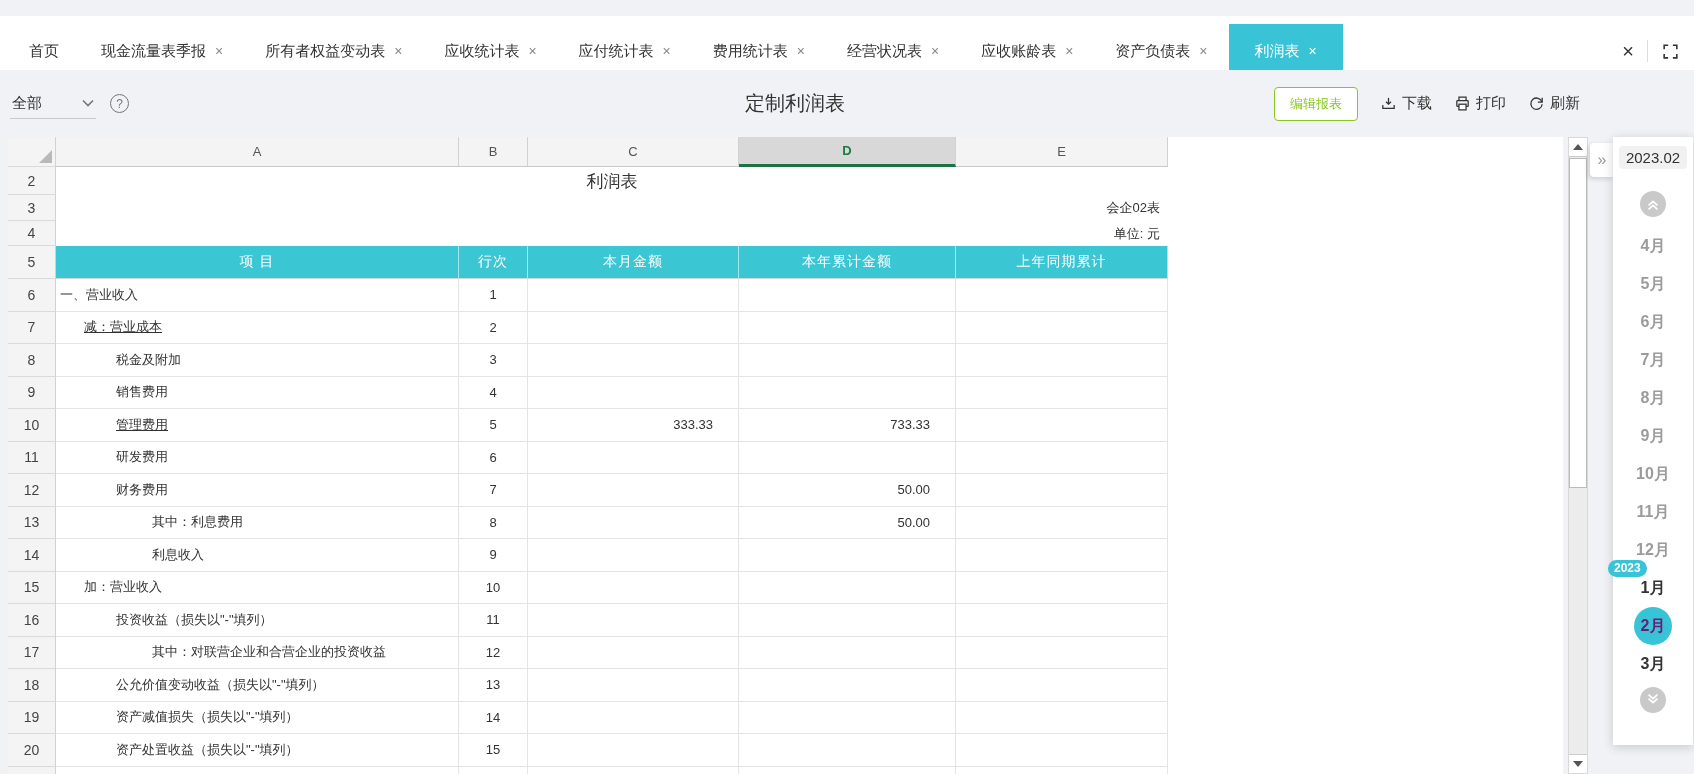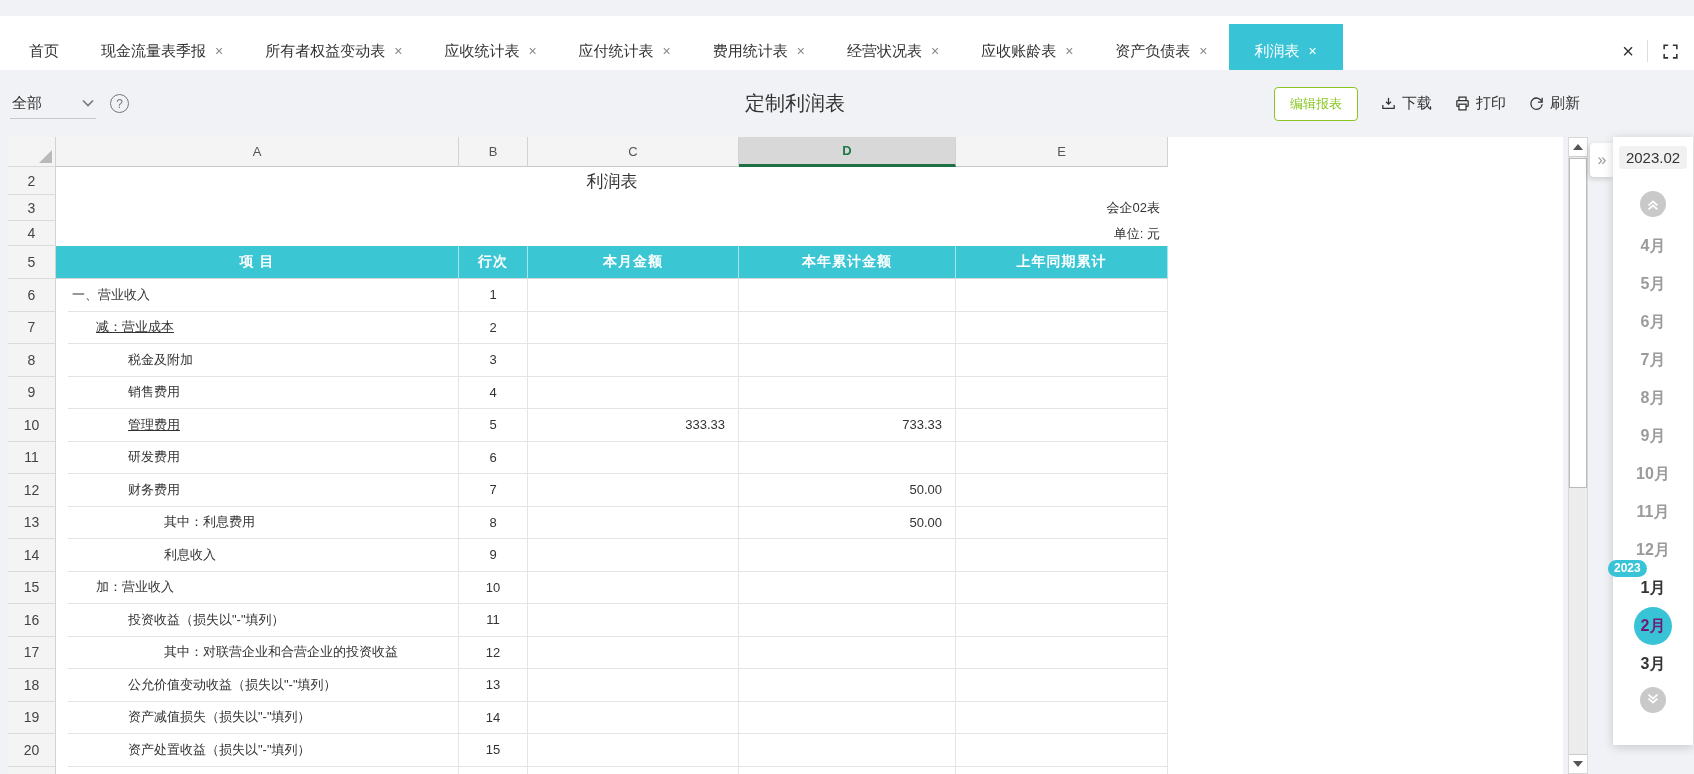--- a/index.html
+++ b/index.html
@@ -37,24 +37,24 @@
        display:flex; align-items:center; overflow:hidden; white-space:nowrap; }
   .gut { background:#f4f4f4; justify-content:center; color:#444; font-size:14px; border-right:1px solid #d2d2d2; border-bottom:1px solid #dadada; }
   .corner { position:relative; }
   .corner .tri { position:absolute; right:3px; bottom:3px; width:0; height:0; border-left:13px solid transparent; border-bottom:13px solid #b9b9b9; }
   .colhead { background:#f4f4f4; justify-content:center; font-size:13px; color:#555; border-right:1px solid #d2d2d2; border-bottom:1px solid #c9c9c9; cursor:pointer; }
   .colhead.sel { background:#d8d8d8; color:#1c7a45; font-weight:bold; border-bottom:3px solid #1e7145; }
   .merged { grid-column:2/7; border:none; background:#fff; }
   .m-title { justify-content:center; font-size:17px; }
   .m-right { justify-content:flex-end; padding-right:8px; font-size:13px; }
   .hdr { background:#3bc6d4; color:#fff; font-size:14px; justify-content:center; letter-spacing:1px;
-         border-right:1px solid rgba(255,255,255,.55); border-bottom:1px solid #d5d5d5;font-weight:bold; }
-  .cell-item { padding-left:4px;margin-left:12px; }
+         border-right:1px solid rgba(255,255,255,.55); border-bottom:1px solid #d5d5d5; }
+  .cell-item { padding-left:4px; }
   .cell-line { justify-content:center; }
-  .cell-val { justify-content:flex-end; padding-right:13px; }
+  .cell-val { justify-content:flex-end; padding-right:25px; }
 
   
   .vscroll { position:absolute; left:1568px; top:137px; width:20px; height:637px; background:#ececec; border:1px solid #d8d8d8; }
   .vs-btn { position:absolute; left:0; width:100%; height:19px; background:#fff; display:flex; align-items:center; justify-content:center; cursor:pointer; }
   .vs-up { top:0; border-bottom:1px solid #ccc; }
   .vs-down { bottom:0; border-top:1px solid #ccc; }
   .tri-up { width:0; height:0; border-left:5px solid transparent; border-right:5px solid transparent; border-bottom:6px solid #555; }
   .tri-down { width:0; height:0; border-left:5px solid transparent; border-right:5px solid transparent; border-top:6px solid #555; }
   .vs-thumb { position:absolute; left:0; top:20px; width:100%; height:330px; background:#fff; border:1px solid #bbb; cursor:grab; }
 

